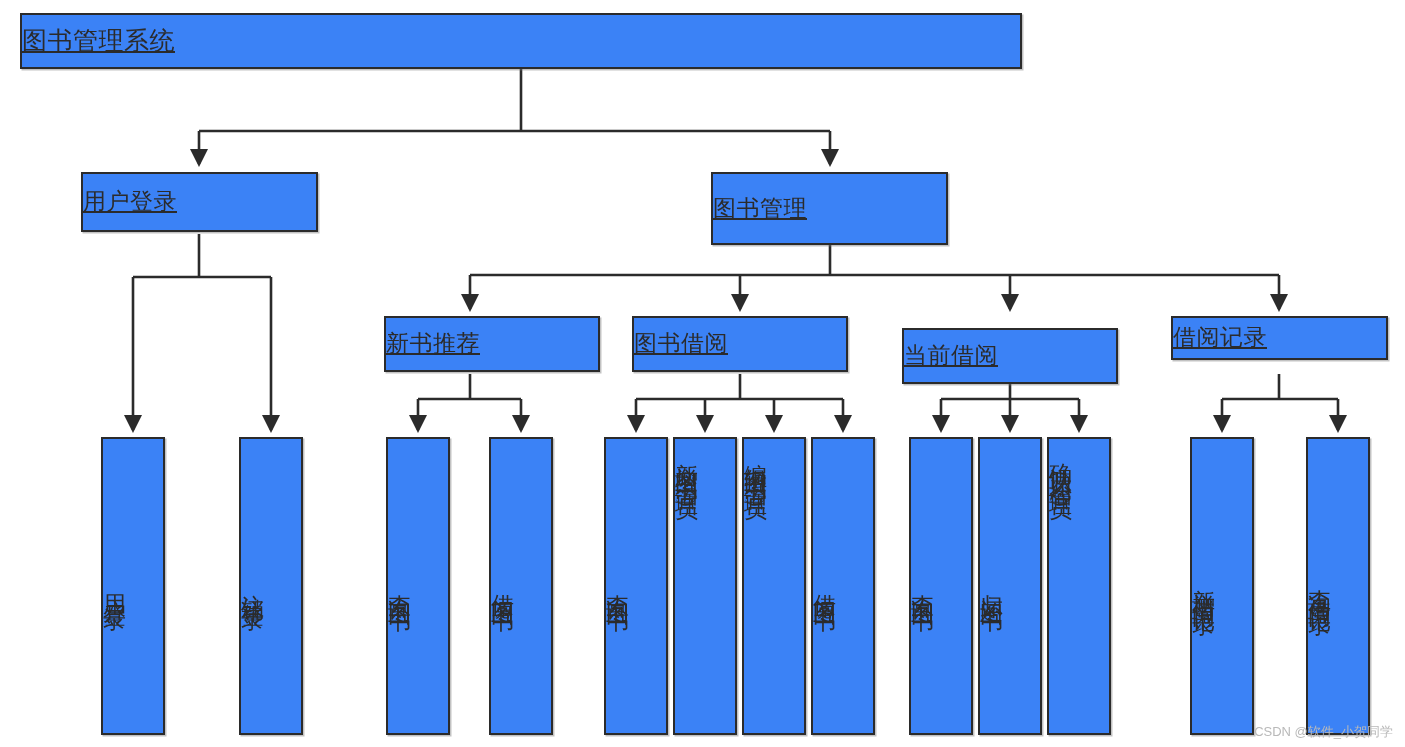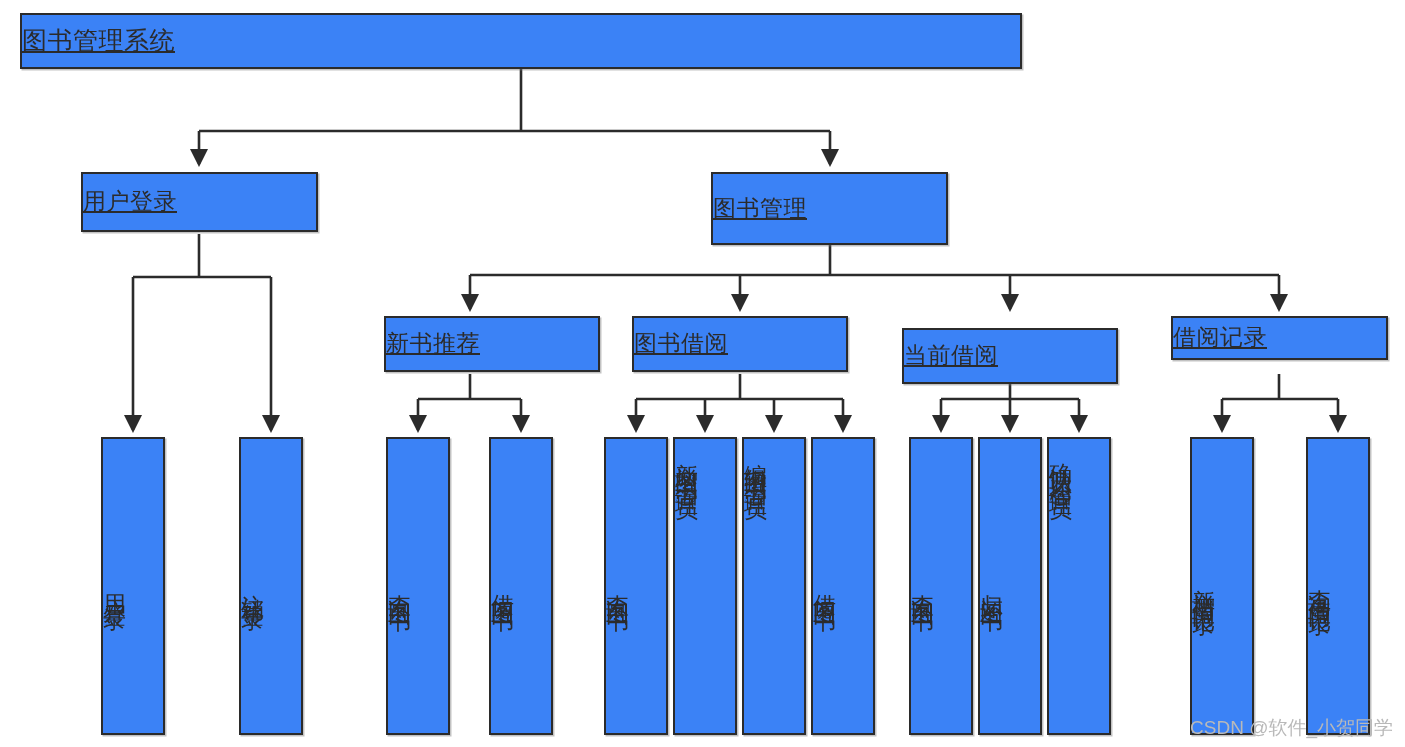--- a/index.html
+++ b/index.html
@@ -65,21 +65,21 @@
     padding-top: 6px;
   }
   .node.vertical.mid-text {
     align-items: center;
     padding-top: 0;
   }
   .watermark {
     position: absolute;
     right: 12px;
     bottom: 6px;
-    font-size: 19px;
+    font-size: 13px;
     color: #b9b9b9;
     z-index: 3;
     white-space: nowrap;
     margin-left: 38px;
   }
 </style>
 </head>
 <body>
 
 <div id="canvas">

